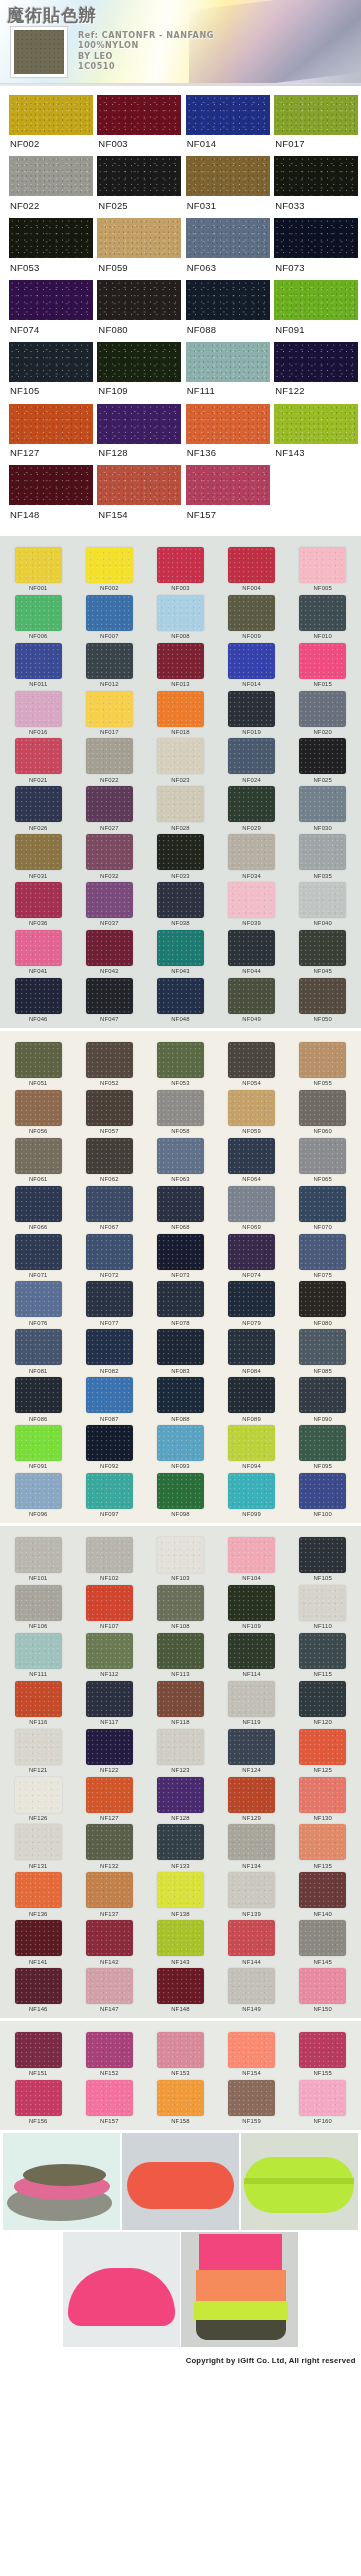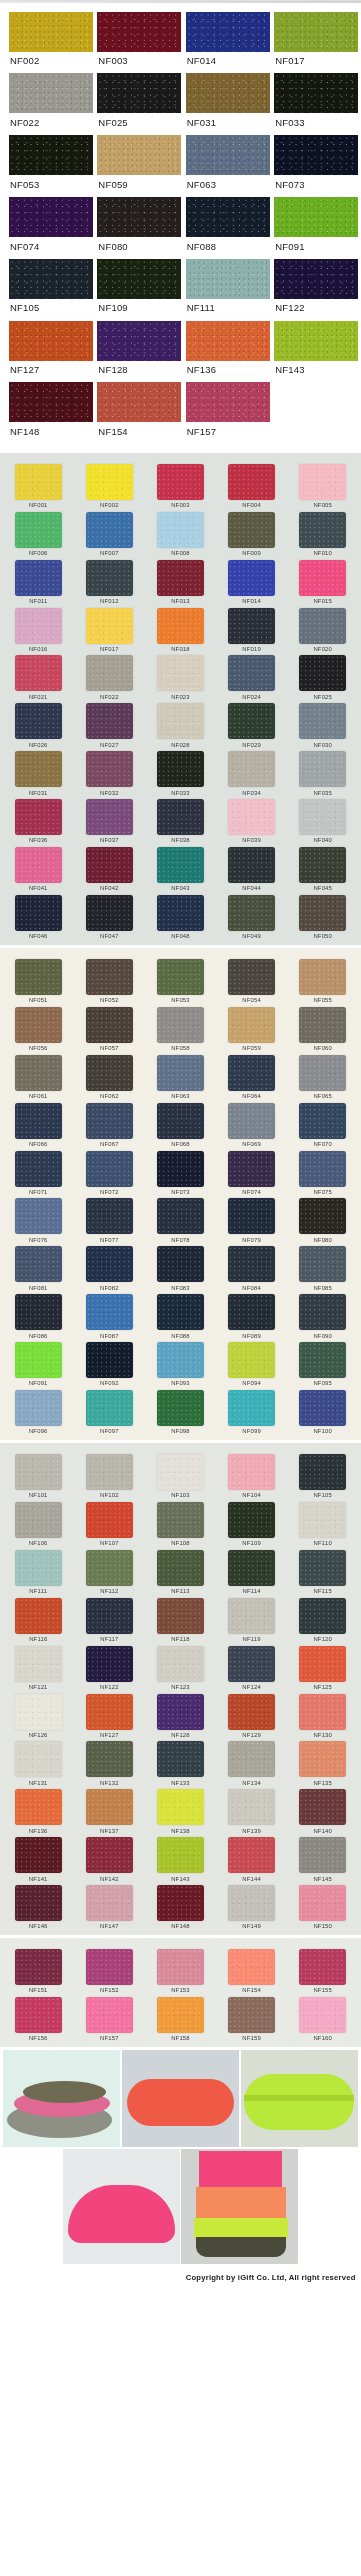--- a/index.html
+++ b/index.html
@@ -162,20 +162,33 @@
     color:#222;
     letter-spacing:0.2px;
     margin-left:20px;
   }
 </style>
 </head>
 <body>
 
 <div id="page">
 
+  <div class="header">
+    <div class="header-rainbow"></div>
+    <div class="header-title">魔術貼色辦</div>
+    <div class="header-chip-wrap">
+      <div class="header-chip"></div>
+    </div>
+    <div class="header-meta">
+      <div>Ref: CANTONFR - NANFANG</div>
+      <div>100%NYLON</div>
+      <div>BY LEO</div>
+      <div>1C0510</div>
+    </div>
+  </div>
   <div class="header-rule"></div>
 
   <div class="big-grid" id="big-grid">
       <div class="big-cell">
         <div class="big-sw" style="background-color: rgb(194, 165, 24);"></div>
         <div class="big-lbl">NF002</div>
       </div>
       <div class="big-cell">
         <div class="big-sw" style="background-color: rgb(108, 16, 32);"></div>
         <div class="big-lbl">NF003</div>

